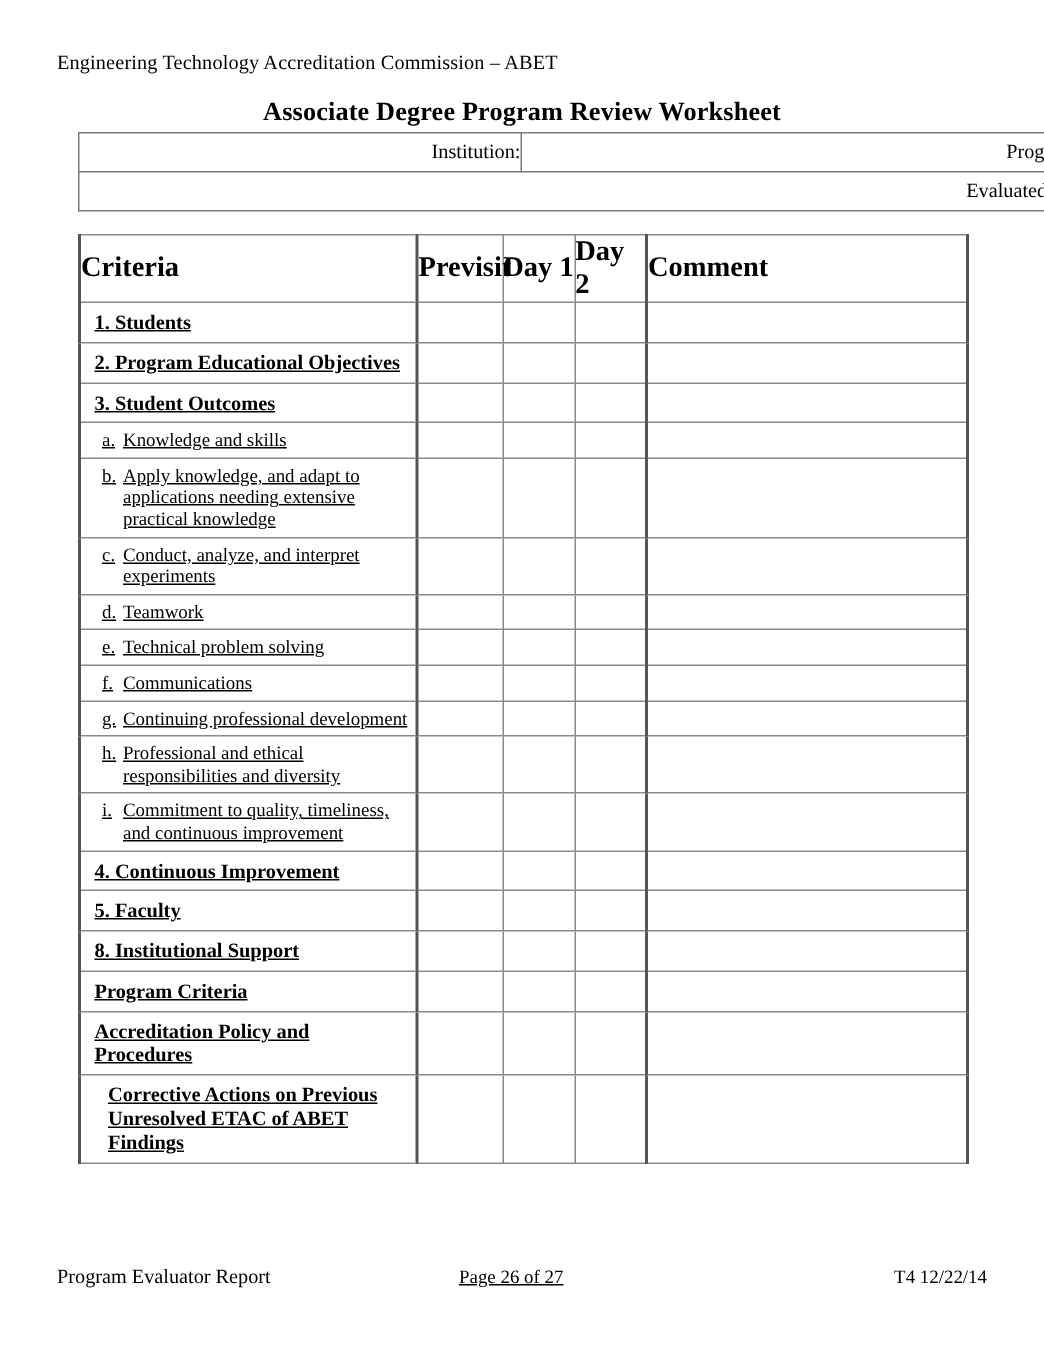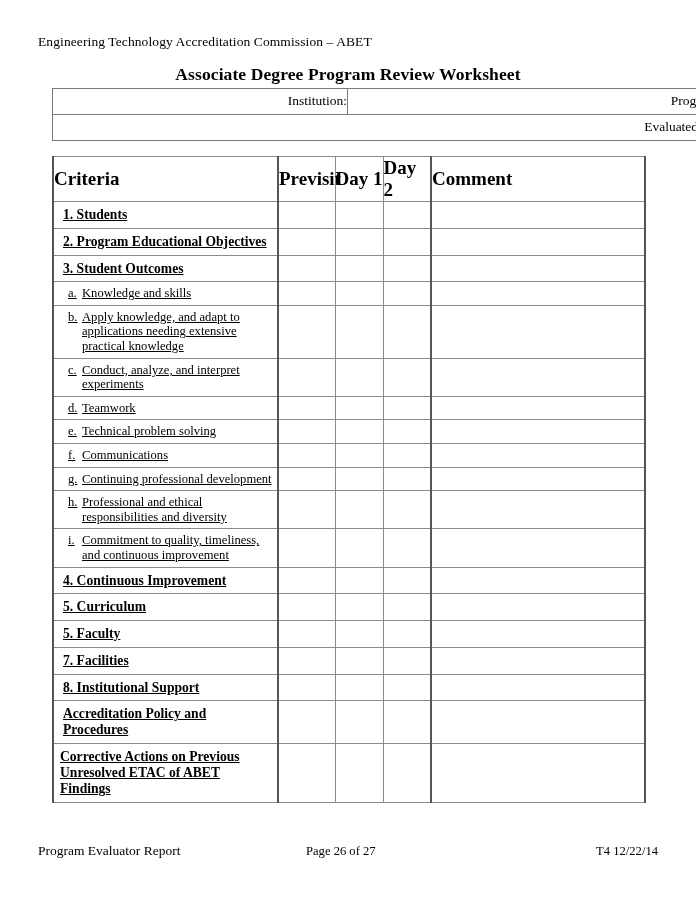--- a/index.html
+++ b/index.html
@@ -125,21 +125,21 @@
   .crit.sub .marker {
     flex: 0 0 auto;
     min-width: 12px;
   }
   .crit.sub .body {
     flex: 1 1 auto;
   }
   .crit.indentblock {
     font-weight: bold;
     font-size: 13.6px;
-    padding-left: 6px;
+    padding-left: 18px;
     padding-top: 5px;
     padding-bottom: 5px;
     line-height: 1.18;
   }
 
   .blankcell { }
 
   
   .footer {
     position: absolute;
@@ -153,20 +153,21 @@
     left: 0;
     top: 0;
     white-space: nowrap;
   }
   .footer .f-center {
     position: absolute;
     left: 268px;
     top: 1px;
     font-size: 12.6px;
     white-space: nowrap;
+    text-decoration: underline;
   }
   .footer .f-right {
     position: absolute;
     right: 0;
     top: 1px;
     font-size: 12.6px;
     white-space: nowrap;
   }
 </style>
 </head>
@@ -357,48 +358,39 @@
           <td class="outer">
             <div class="crit major">4. Continuous Improvement</div>
           </td>
           <td class="blankcell"></td>
           <td class="blankcell"></td>
           <td class="blankcell"></td>
           <td class="blankcell outer"></td>
         </tr>
         <tr>
           <td class="outer">
-            <div class="crit major">5. Curriculum</div>
-          </td>
-          <td class="blankcell"></td>
-          <td class="blankcell"></td>
-          <td class="blankcell"></td>
-          <td class="blankcell outer"></td>
-        </tr>
-        <tr>
-          <td class="outer">
             <div class="crit major">5. Faculty</div>
           </td>
           <td class="blankcell"></td>
           <td class="blankcell"></td>
           <td class="blankcell"></td>
           <td class="blankcell outer"></td>
         </tr>
         <tr>
           <td class="outer">
-            <div class="crit major">7. Facilities</div>
-          </td>
-          <td class="blankcell"></td>
-          <td class="blankcell"></td>
-          <td class="blankcell"></td>
-          <td class="blankcell outer"></td>
-        </tr>
-        <tr>
-          <td class="outer">
             <div class="crit major">8. Institutional Support</div>
+          </td>
+          <td class="blankcell"></td>
+          <td class="blankcell"></td>
+          <td class="blankcell"></td>
+          <td class="blankcell outer"></td>
+        </tr>
+        <tr>
+          <td class="outer">
+            <div class="crit major">Program Criteria</div>
           </td>
           <td class="blankcell"></td>
           <td class="blankcell"></td>
           <td class="blankcell"></td>
           <td class="blankcell outer"></td>
         </tr>
         <tr>
           <td class="outer">
             <div class="crit major">Accreditation Policy and Procedures</div>
           </td>

